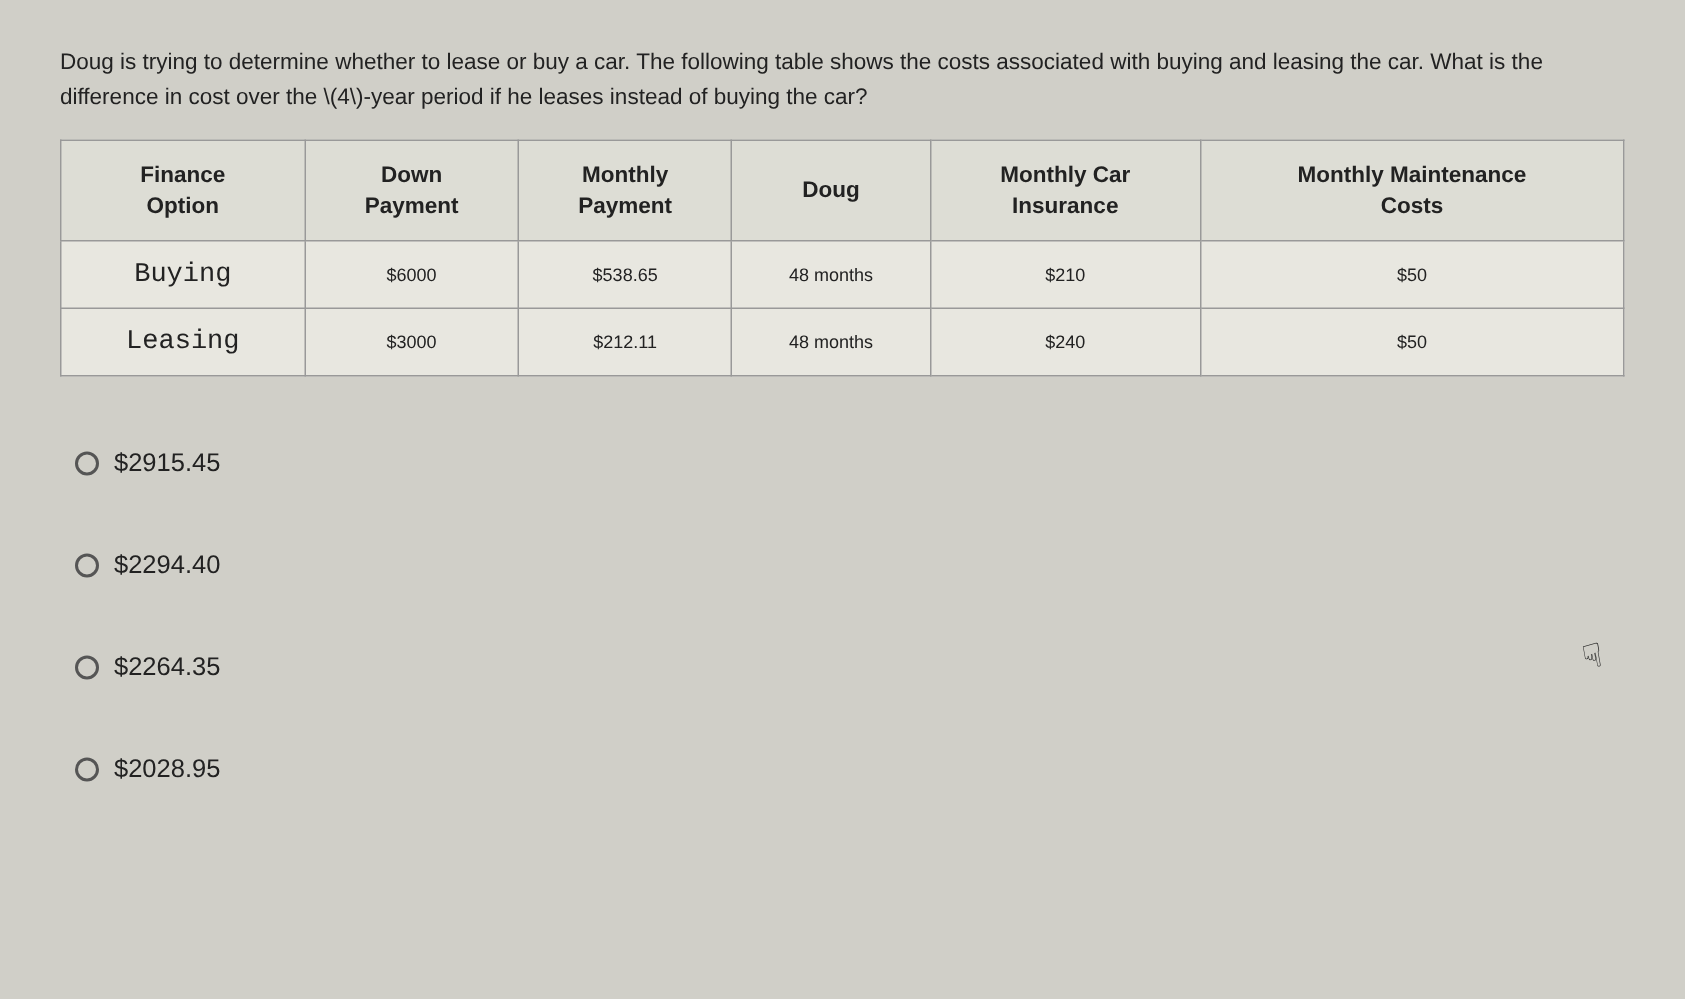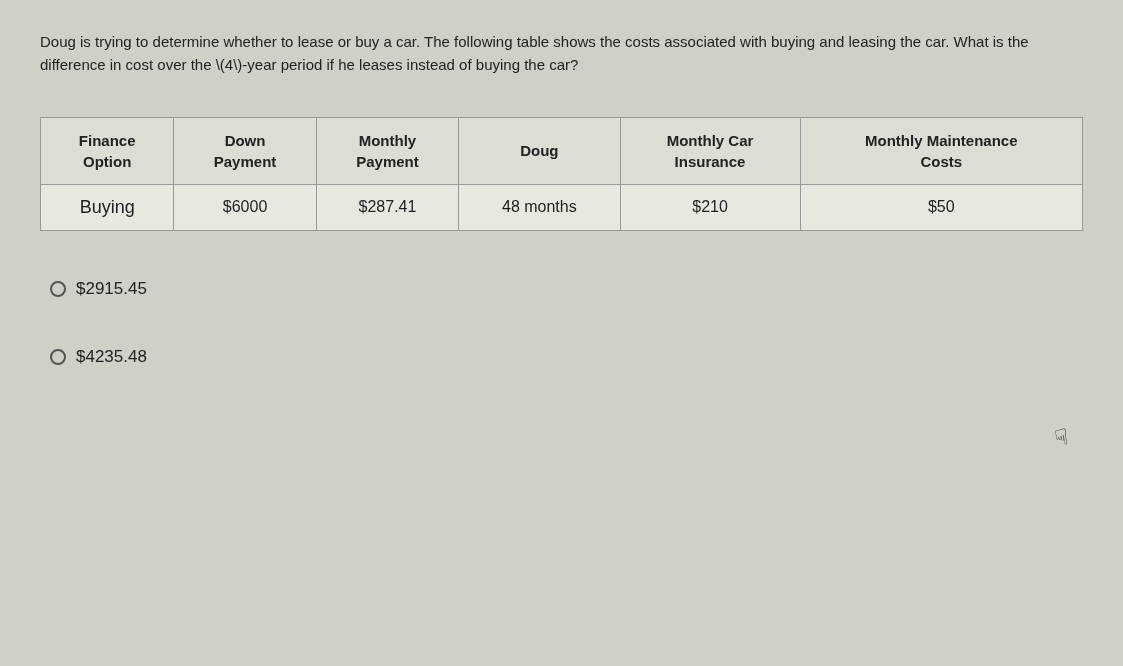--- a/index.html
+++ b/index.html
@@ -15,21 +15,21 @@
       color: #222;
       width: 1123px;
       height: 666px;
       overflow: hidden;
       padding: 30px 40px;
     }
 
     .intro-text {
       font-size: 15px;
       line-height: 1.55;
-      margin-bottom: 40px;
+      margin-bottom: 16px;
       max-width: 1050px;
     }
 
     table {
       width: 100%;
       border-collapse: collapse;
       background-color: #e8e7e0;
       margin-bottom: 18px;
     }
 
@@ -41,27 +41,28 @@
     }
 
     th {
       font-weight: bold;
       font-size: 15px;
       background-color: #ddddd5;
       line-height: 1.4;
     }
 
     td {
-      font-size: 16px;
+      font-size: 12px;
       background-color: #e8e7e0;
     }
 
     td.finance-option {
       font-size: 18px;
       font-weight: normal;
+      font-family: Liberation Mono, monospace;
     }
 
     .options-list {
       list-style: none;
       padding-left: 10px;
     }
 
     .options-list li {
       display: flex;
       align-items: center;
@@ -101,32 +102,48 @@
       <th>Monthly<br>Payment</th>
       <th>Doug</th>
       <th>Monthly Car<br>Insurance</th>
       <th>Monthly Maintenance<br>Costs</th>
     </tr>
   </thead>
   <tbody id="table-body">
   <tr>
         <td class="finance-option">Buying</td>
         <td>$6000</td>
-        <td>$287.41</td>
+        <td>$538.65</td>
         <td>48 months</td>
         <td>$210</td>
+        <td>$50</td>
+      </tr>
+      <tr>
+        <td class="finance-option">Leasing</td>
+        <td>$3000</td>
+        <td>$212.11</td>
+        <td>48 months</td>
+        <td>$240</td>
         <td>$50</td>
       </tr>
     </tbody>
 </table>
 
 <ul class="options-list" id="options-list">
 <li>
       <span class="radio-circle"></span>
       <span>$2915.45</span>
     </li>
     <li>
       <span class="radio-circle"></span>
-      <span>$4235.48</span>
+      <span>$2294.40</span>
+    </li>
+    <li>
+      <span class="radio-circle"></span>
+      <span>$2264.35</span>
+    </li>
+    <li>
+      <span class="radio-circle"></span>
+      <span>$2028.95</span>
     </li>
   </ul>
 
 <div class="cursor-icon">☟</div>
 
 </body></html>

